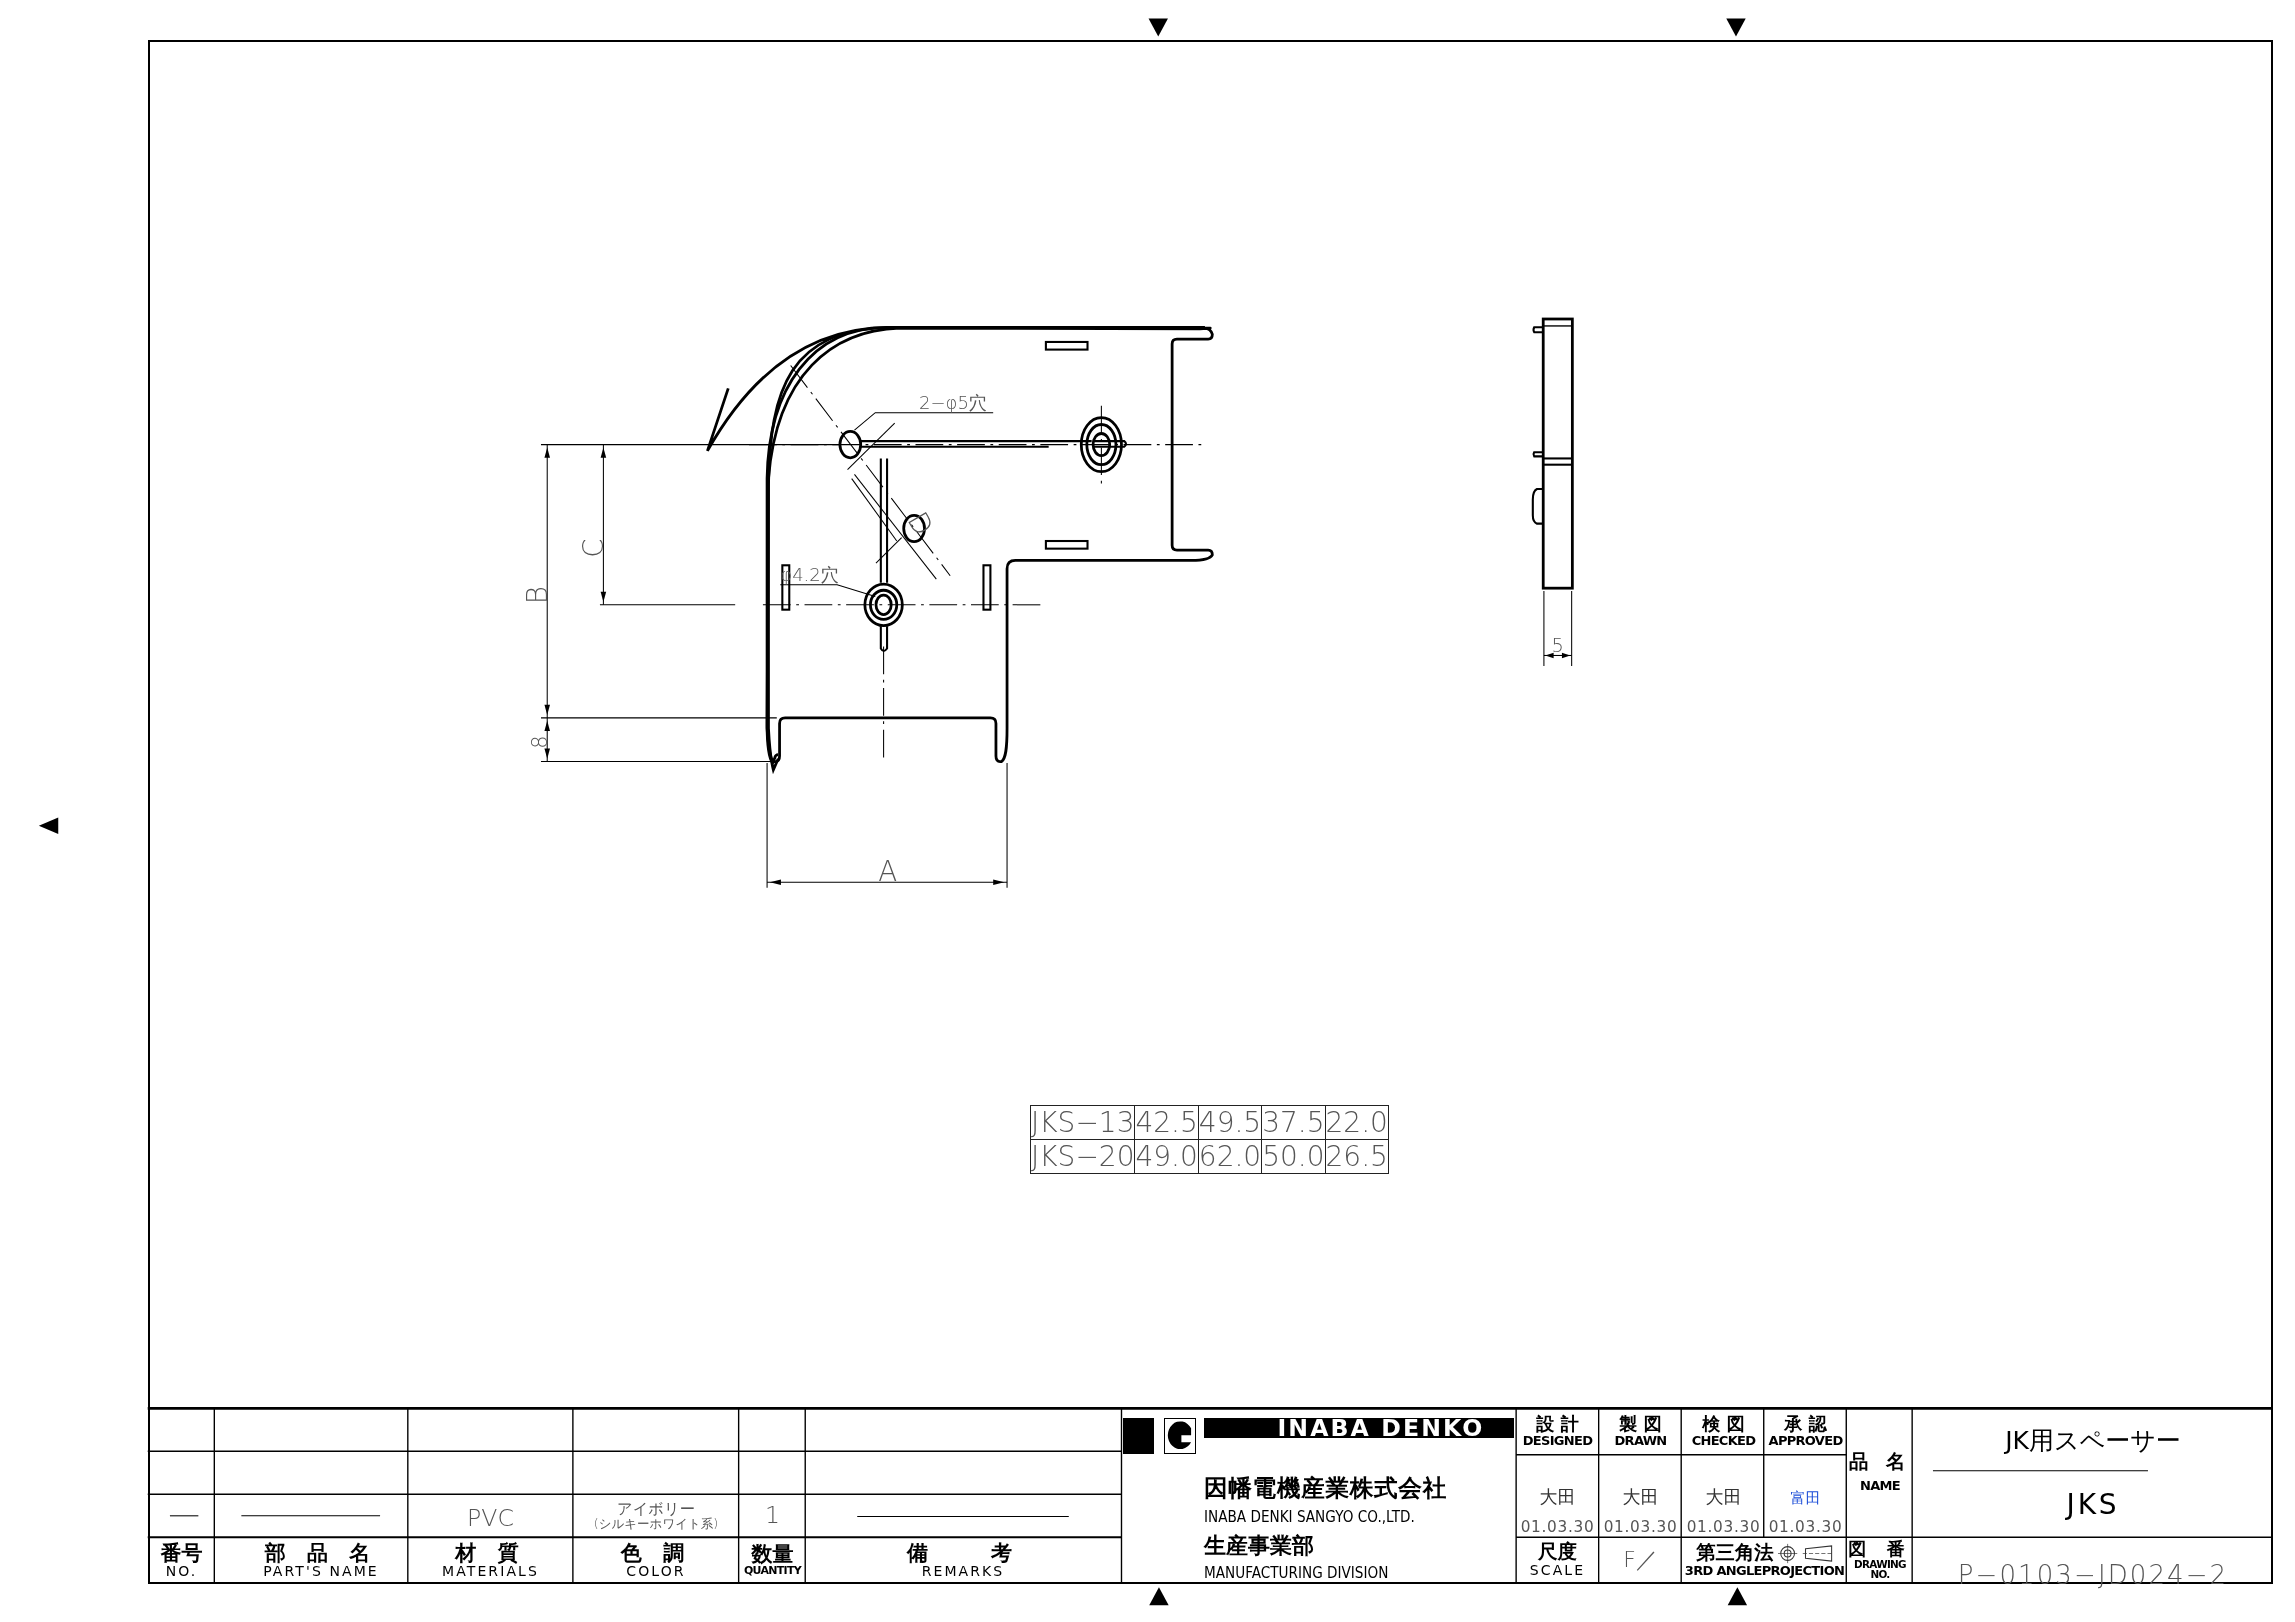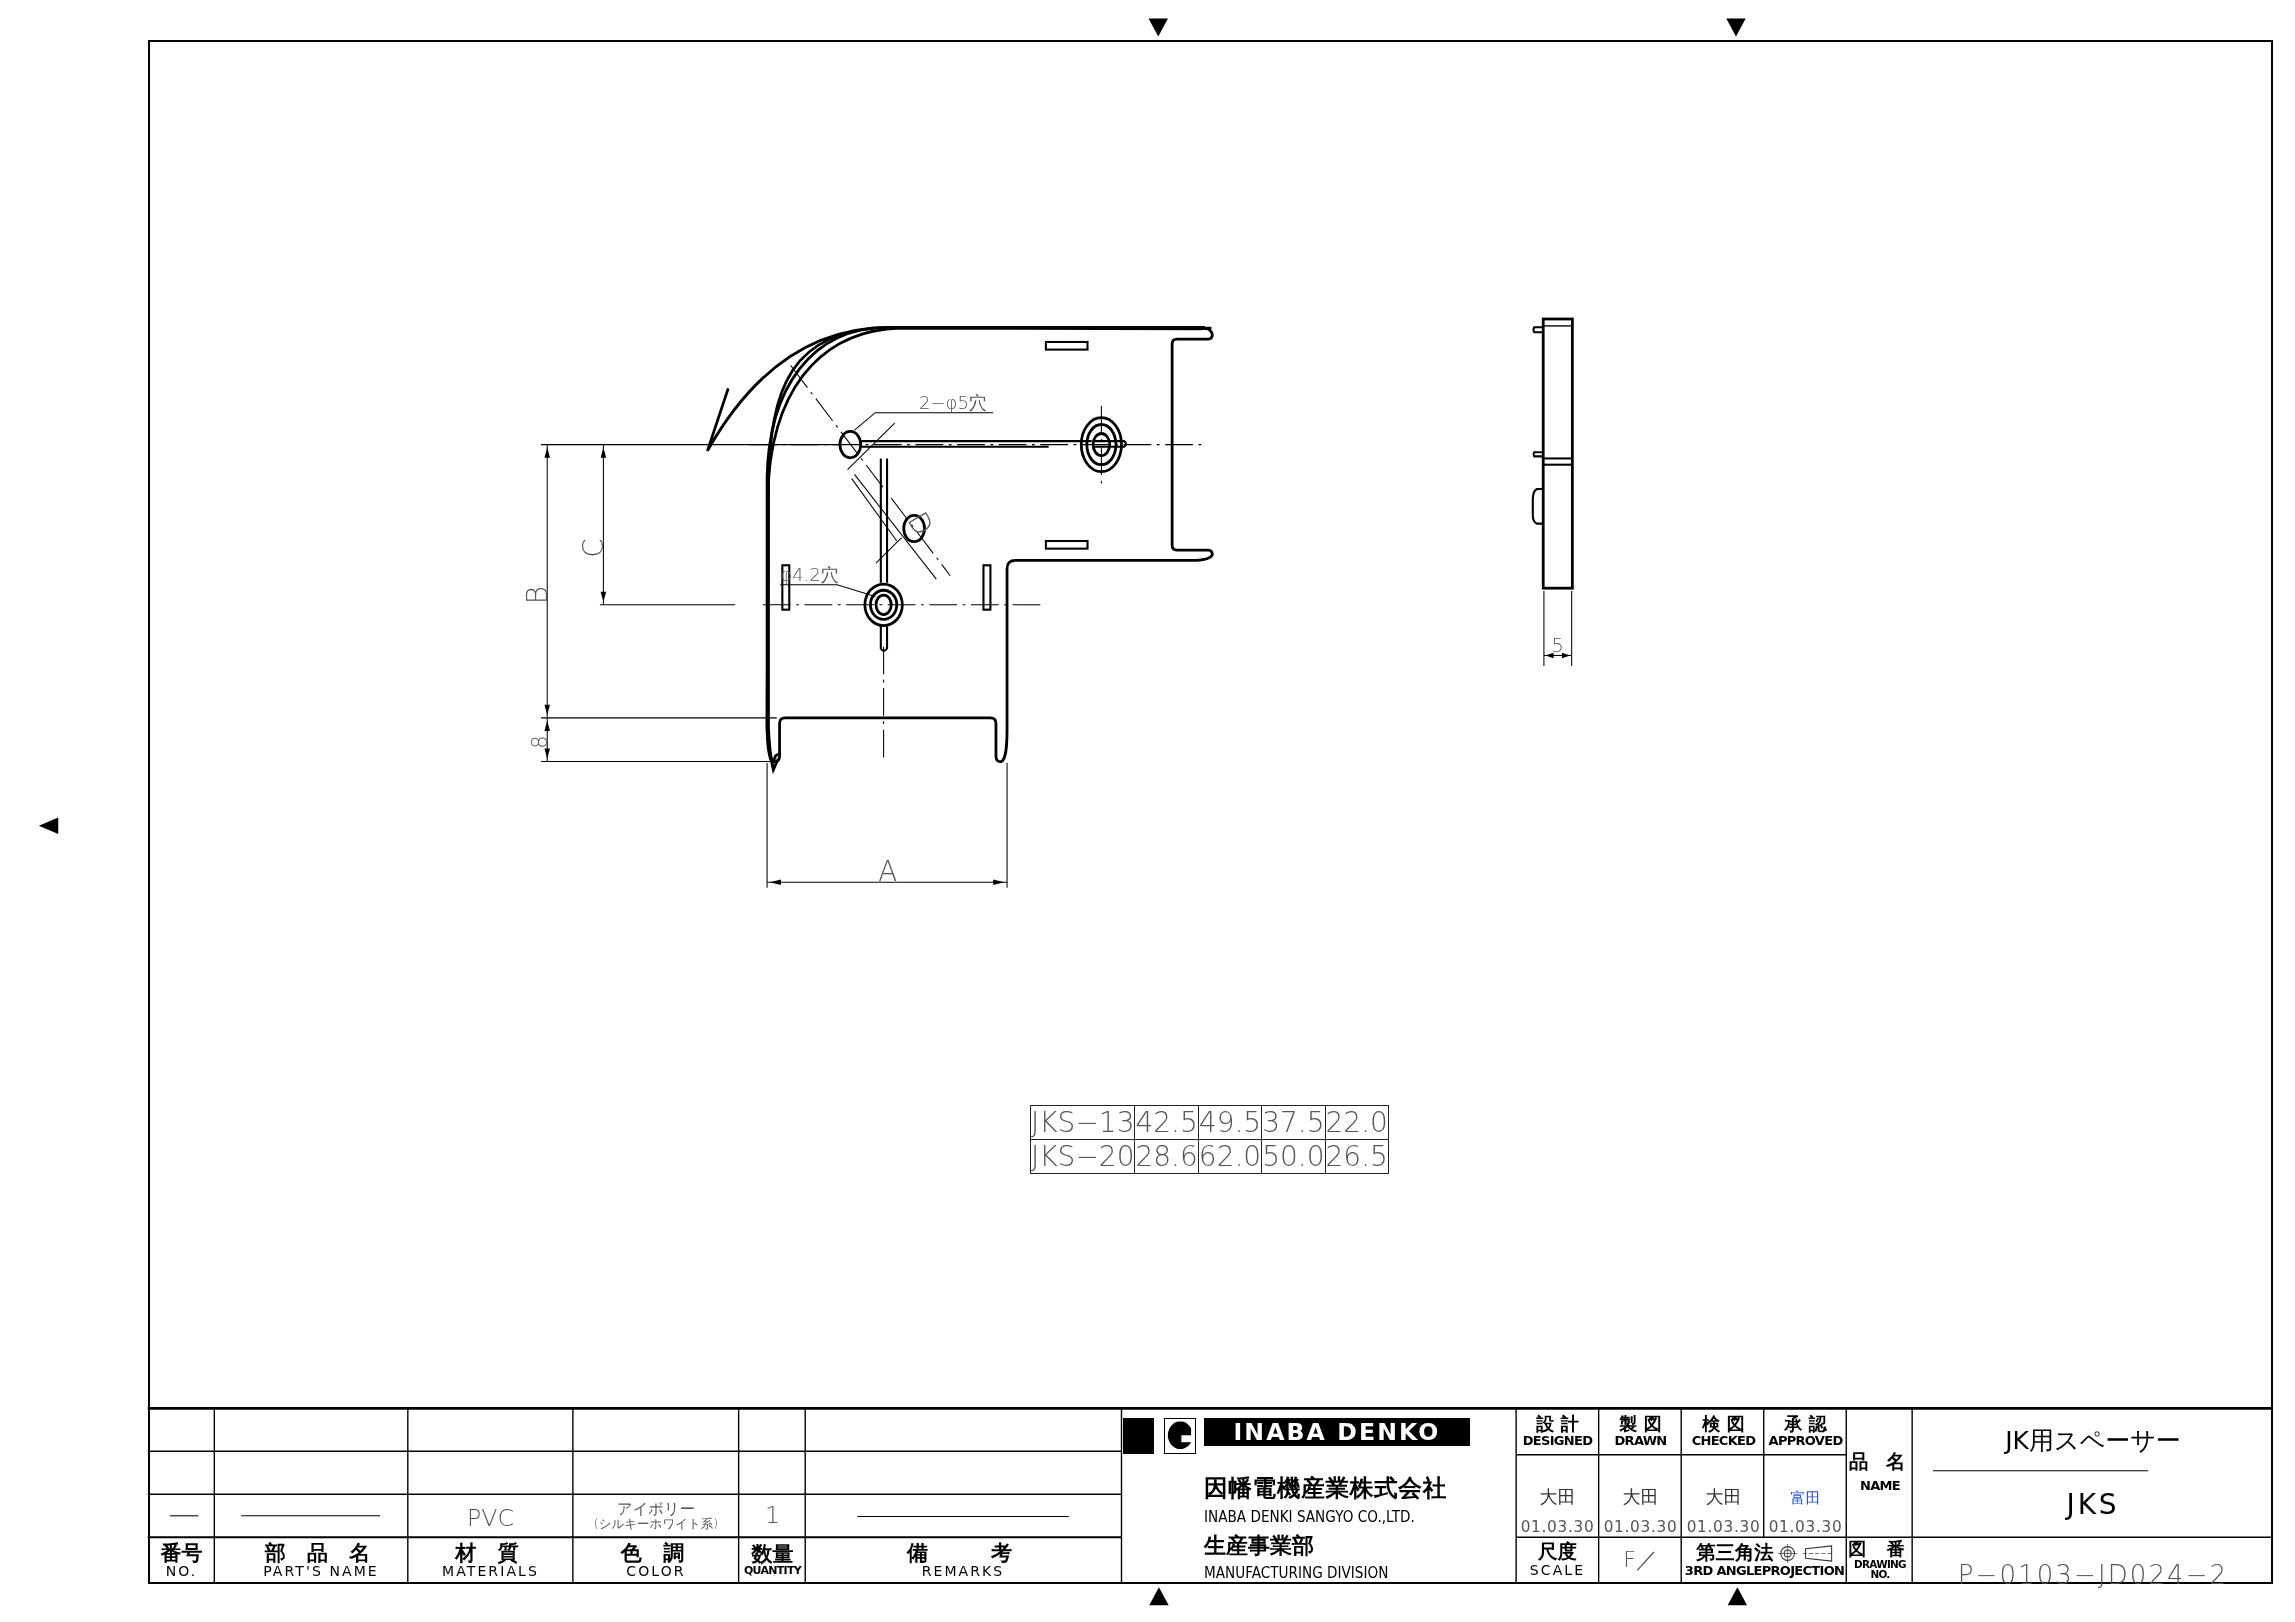--- a/index.html
+++ b/index.html
@@ -153,21 +153,21 @@
   <tbody>
   <tr style="height:33px">
     <td>JKS−13</td>
     <td>42.5</td>
     <td>49.5</td>
     <td>37.5</td>
     <td>22.0</td>
   </tr>
   <tr style="height:33px">
     <td>JKS−20</td>
-    <td>28.6</td>
+    <td>49.0</td>
     <td>62.0</td>
     <td>50.0</td>
     <td>26.5</td>
   </tr>
 </tbody>
   </table>
 
 <svg class="abs" style="left:0;top:0" width="2295" height="1623" viewBox="0 0 3309 2339">
   <g stroke="#000" fill="none">
     <line x1="213" y1="2030" x2="3276" y2="2030" stroke-width="4"></line>
@@ -234,21 +234,21 @@
   <span class="en-s">REMARKS</span>
 </div>
 
 <div class="abs" style="left:1122px;top:1408px;width:395px;height:175px;">
   <div class="abs" style="left:1.4px;top:9.7px;width:30.5px;height:36px;background:#000;"></div>
   <div class="abs" style="left:42px;top:9.7px;width:32px;height:36px;border:1.4px solid #000;box-sizing:border-box;display:flex;align-items:center;justify-content:center;">
     <svg width="28" height="30.5" viewBox="0 0 40 44">
         <path d="M36,12 A18,20 0 1 0 36,32 L22,32 L22,22 L36,22 Z" fill="#000"></path>
       </svg>
   </div>
-  <div class="abs" style="left:82px;top:9.7px;width:266px;height:28px;background:#000;color:#fff;display:flex;align-items:center;justify-content:center;font-weight:bold;font-size:23.6px;letter-spacing:2.1px;">INABA DENKO</div>
+  <div class="abs" style="left:82px;top:9.7px;width:266px;height:20px;background:#000;color:#fff;display:flex;align-items:center;justify-content:center;font-weight:bold;font-size:23.6px;letter-spacing:2.1px;padding-left:44px;">INABA DENKO</div>
   <div class="abs" style="left:82px;top:64px;font-size:23.6px;font-weight:bold;letter-spacing:0.7px;">因幡電機産業株式会社</div>
   <div class="abs" style="left:82px;top:99px;font-size:16px;transform:scaleX(0.85);transform-origin:left;">INABA DENKI SANGYO CO.,LTD.</div>
   <div class="abs" style="left:82px;top:123px;font-size:22px;font-weight:bold;">生産事業部</div>
   <div class="abs" style="left:82px;top:155px;font-size:16px;transform:scaleX(0.85);transform-origin:left;">MANUFACTURING DIVISION</div>
 </div>
 
 <div class="tb-cell" style="left:1516px;top:1408px;width:83px;height:46px;">
   <span style="font-size:18px;font-weight:bold;">設 計</span>
   <span class="en-b">DESIGNED</span>
 </div>

